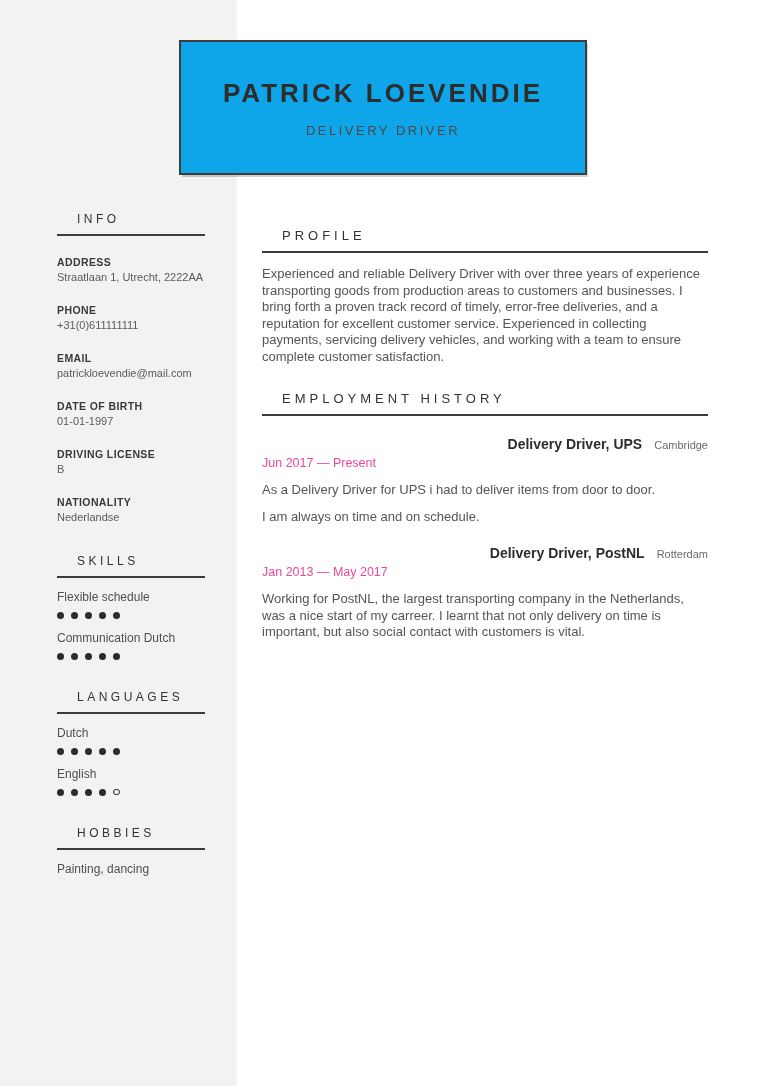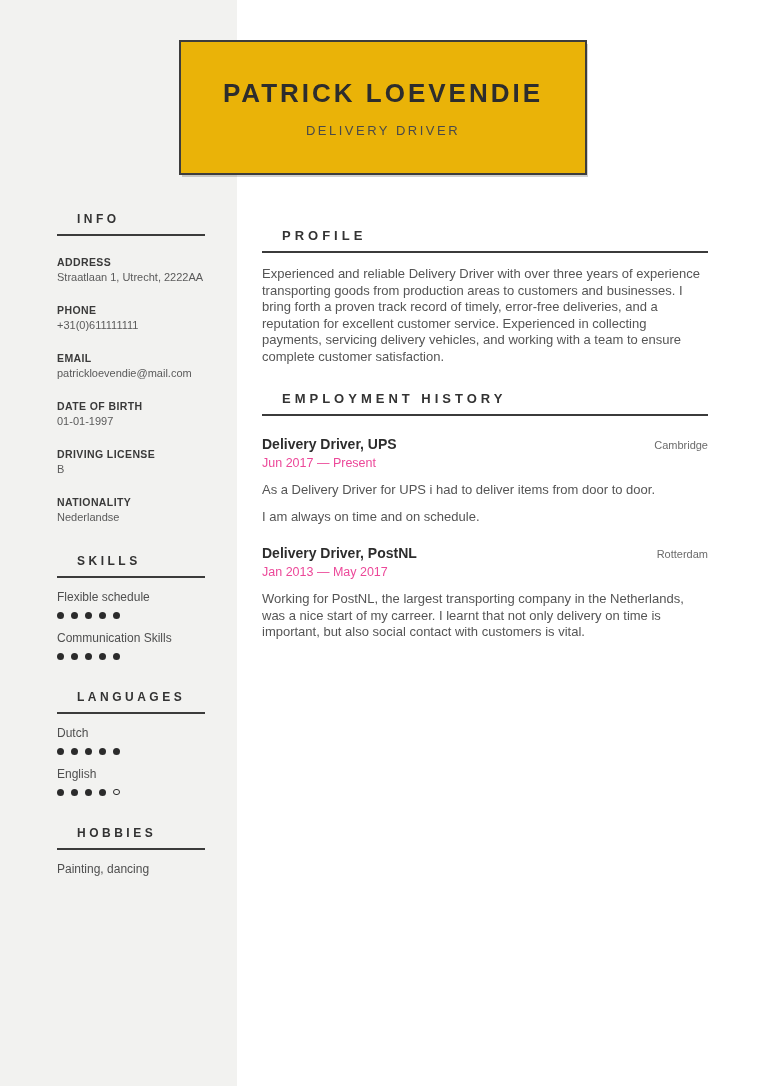--- a/index.html
+++ b/index.html
@@ -9,36 +9,36 @@
     font-family:"Liberation Sans", sans-serif;
     -webkit-font-smoothing:antialiased;
   }
   .sidebar-bg {
     position:absolute; left:0; top:0; width:237px; height:1086px;
     background:#f2f2f0;
   }
   
   .header-box {
     position:absolute; left:179px; top:40px; width:404px; height:131px;
-    background:#eab308; border:2px solid #3d3d3d;
+    background:#0ea5e9; border:2px solid #3d3d3d;
     box-shadow:2px 3px 0 -1px rgba(0,0,0,0.18);
     display:flex; flex-direction:column; align-items:center; justify-content:center;
     text-align:center;
   }
   .person-name {
     font-size:26px; font-weight:bold; letter-spacing:3px; color:#2d2d2d;
     white-space:nowrap;
   }
   .person-title {
     margin-top:14px; font-size:13px; letter-spacing:2.5px; color:#4a4a4a;
     white-space:nowrap;
   }
   
   .section-heading {
-    font-size:12px; font-weight:bold; letter-spacing:3.5px; color:#333333;
+    font-size:12px; font-weight:normal; letter-spacing:3.5px; color:#333333;
     white-space:nowrap;
     padding-left:20px;
   }
   .rule { height:2px; background:#3b3b3b; margin-top:8px; }
   
   .sidebar-content { position:absolute; left:57px; top:212px; width:148px; }
   .sb-section { margin-top:30px; }
   .sb-section:first-child { margin-top:0; }
   .sb-rule { margin-bottom:12px; }
   .info-item { margin-bottom:12px;margin-top:20px; }
@@ -63,21 +63,21 @@
   .main-section { margin-top:26px; }
   .main-section:first-child { margin-top:0; }
   .main-heading { font-size:13px; letter-spacing:4px; }
   .main-rule { margin-bottom:13px; }
   .body-text {
     font-size:13px; line-height:16.5px; color:#555555; margin:0 0 10px 0;
   }
   .entry { margin-top:20px; }
   .entry:first-of-type { margin-top:3px; }
   .entry-title-row {
-    display:flex; justify-content:space-between; align-items:baseline;
+    display:flex; justify-content:flex-end; align-items:baseline;
   }
   .entry-title { font-size:14px; font-weight:bold; color:#2d2d2d; }
   .entry-location { font-size:11px; color:#6b6b6b; white-space:nowrap; padding-left:12px; }
   .entry-dates { font-size:12.5px; color:#ec4899; margin-top:4px; margin-bottom:12px; }
 </style>
 </head>
 <body>
 
 <div class="sidebar-bg"></div>
 
@@ -126,21 +126,21 @@
       <div class="rated-name">Flexible schedule</div>
       <div class="dots">
           <span class="dot"></span>
           <span class="dot"></span>
           <span class="dot"></span>
           <span class="dot"></span>
           <span class="dot"></span>
         </div>
     </div>
     <div class="rated-item">
-      <div class="rated-name">Communication Skills</div>
+      <div class="rated-name">Communication Dutch</div>
       <div class="dots">
           <span class="dot"></span>
           <span class="dot"></span>
           <span class="dot"></span>
           <span class="dot"></span>
           <span class="dot"></span>
         </div>
     </div>
   </div>
 

